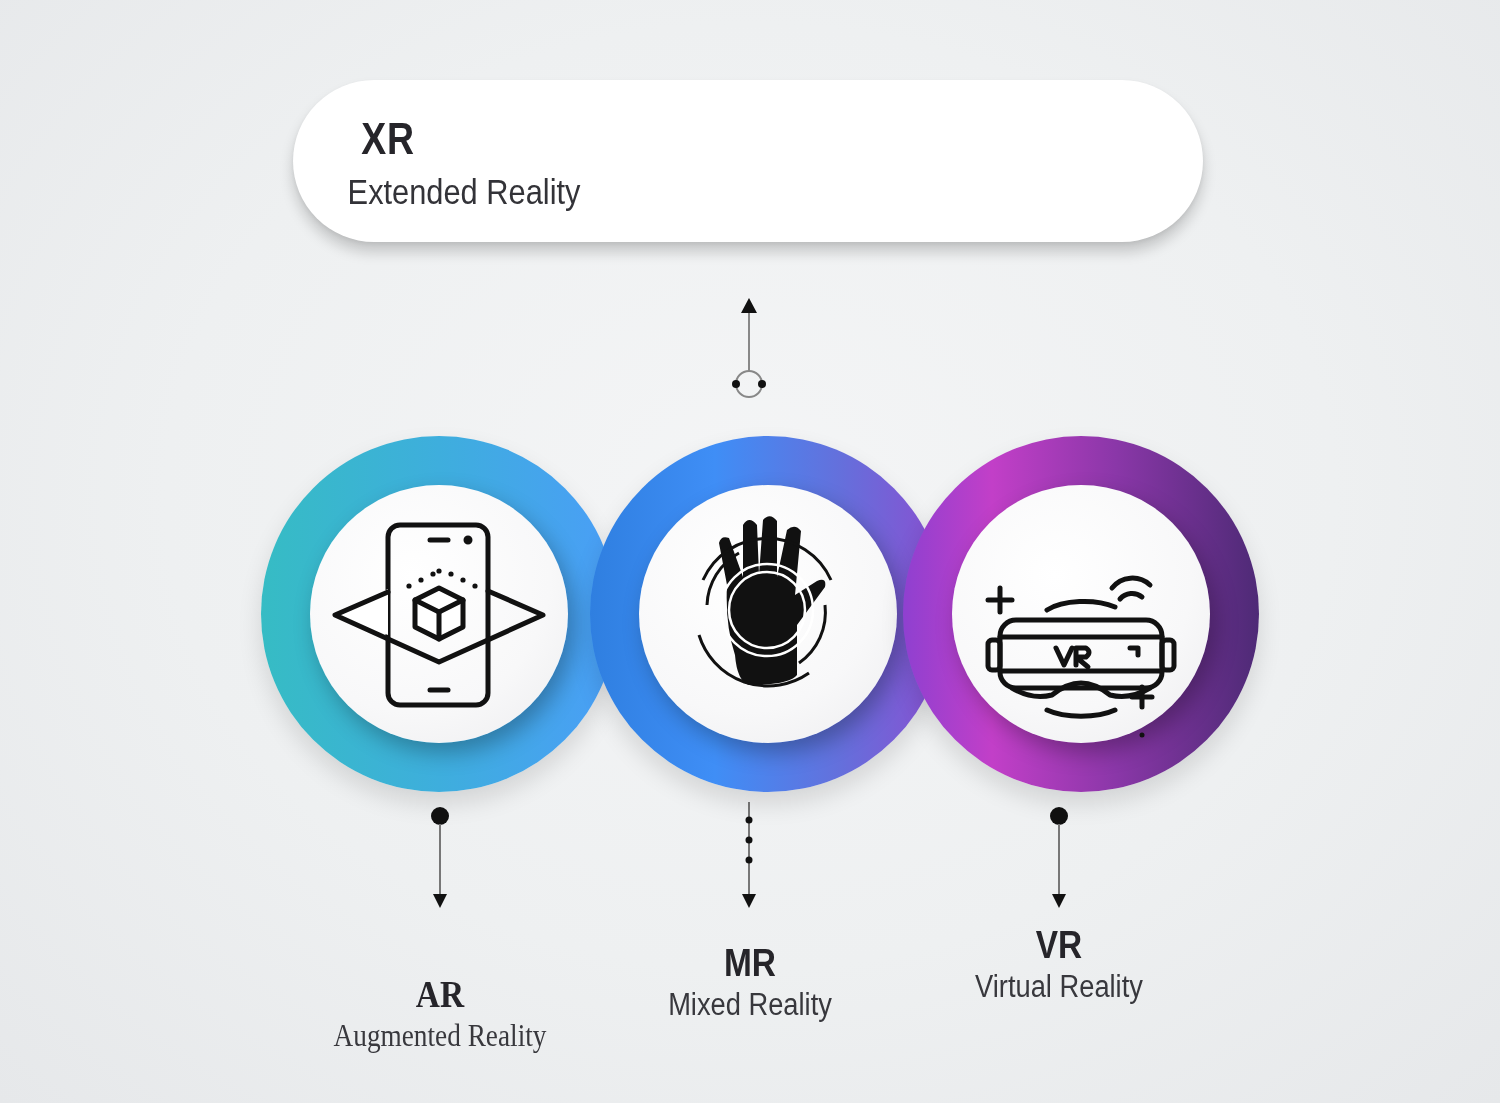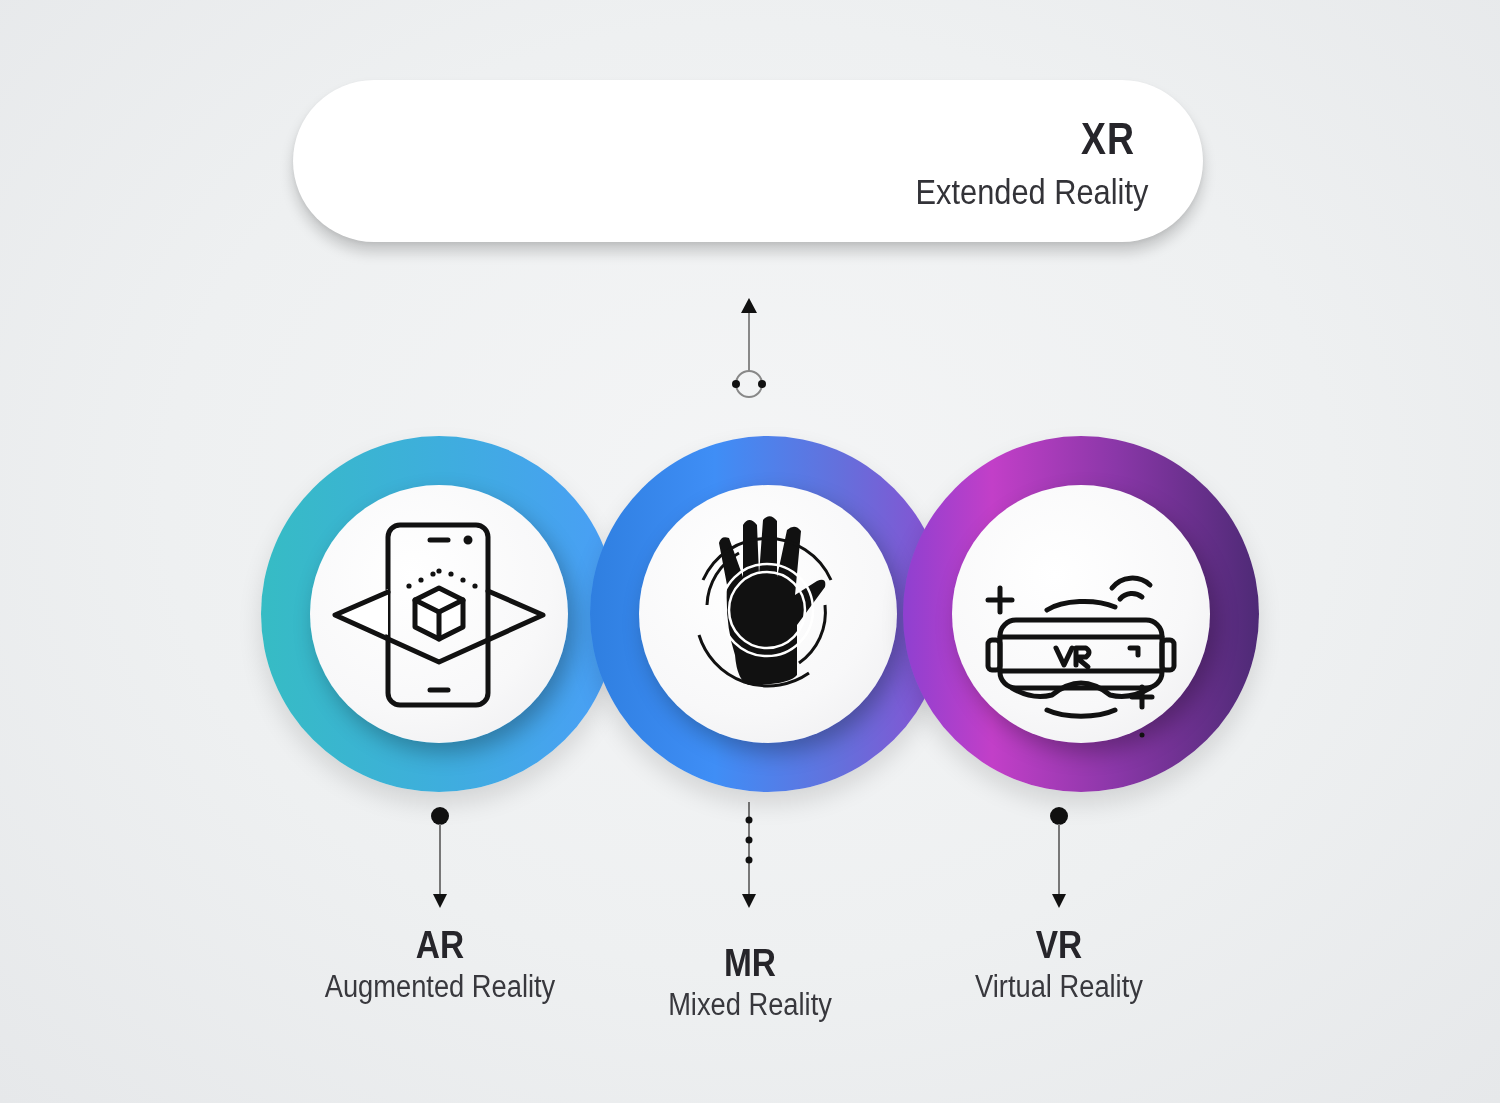--- a/index.html
+++ b/index.html
@@ -5,21 +5,21 @@
   html,body{margin:0;padding:0;}
   body{
     width:1500px;height:1103px;overflow:hidden;position:relative;
     background: radial-gradient(ellipse at 50% 45%, #f4f5f6 0%, #eef0f1 55%, #e6e8ea 100%);
     font-family:"Liberation Sans", sans-serif;
   }
   .pill{
     position:absolute;left:293px;top:80px;width:910px;height:162px;
     border-radius:81px;background:#ffffff;
     box-shadow: 0 10px 14px rgba(0,0,0,0.18), 0 2px 4px rgba(0,0,0,0.06);
-    text-align:right;
+    text-align:left;
   }
   .pill .abbr{
     position:absolute;left:0;right:0;top:34px;
     font-size:44px;font-weight:bold;color:#26252a;letter-spacing:1px;
     transform:scaleX(0.85);
   }
   .pill .full{
     position:absolute;left:0;right:0;top:92px;
     font-size:35px;color:#333338;transform:scaleX(0.88);
   }
@@ -137,21 +137,21 @@
   <circle cx="15" cy="38" r="3.5" fill="#111"></circle>
   <circle cx="15" cy="58" r="3.5" fill="#111"></circle>
   <polygon points="8,92 22,92 15,106" fill="#111"></polygon>
 </svg>
 <svg class="down-arrow" style="left:1044px;" viewBox="0 0 30 110">
   <circle cx="15" cy="14" r="9" fill="#111"></circle>
   <line x1="15" y1="22" x2="15" y2="92" stroke="#777" stroke-width="2"></line>
   <polygon points="8,92 22,92 15,106" fill="#111"></polygon>
 </svg>
 
-<div class="label" style="left:280px;top:924px;">
+<div class="label" style="left:280px;top:972px;font-family:Liberation Serif, serif;">
   <div class="abbr">AR</div>
   <div class="full">Augmented Reality</div>
 </div>
 <div class="label" style="left:590px;top:926px;margin-top:16px;">
   <div class="abbr">MR</div>
   <div class="full">Mixed Reality</div>
 </div>
 <div class="label" style="left:899px;top:924px;">
   <div class="abbr">VR</div>
   <div class="full">Virtual Reality</div>

